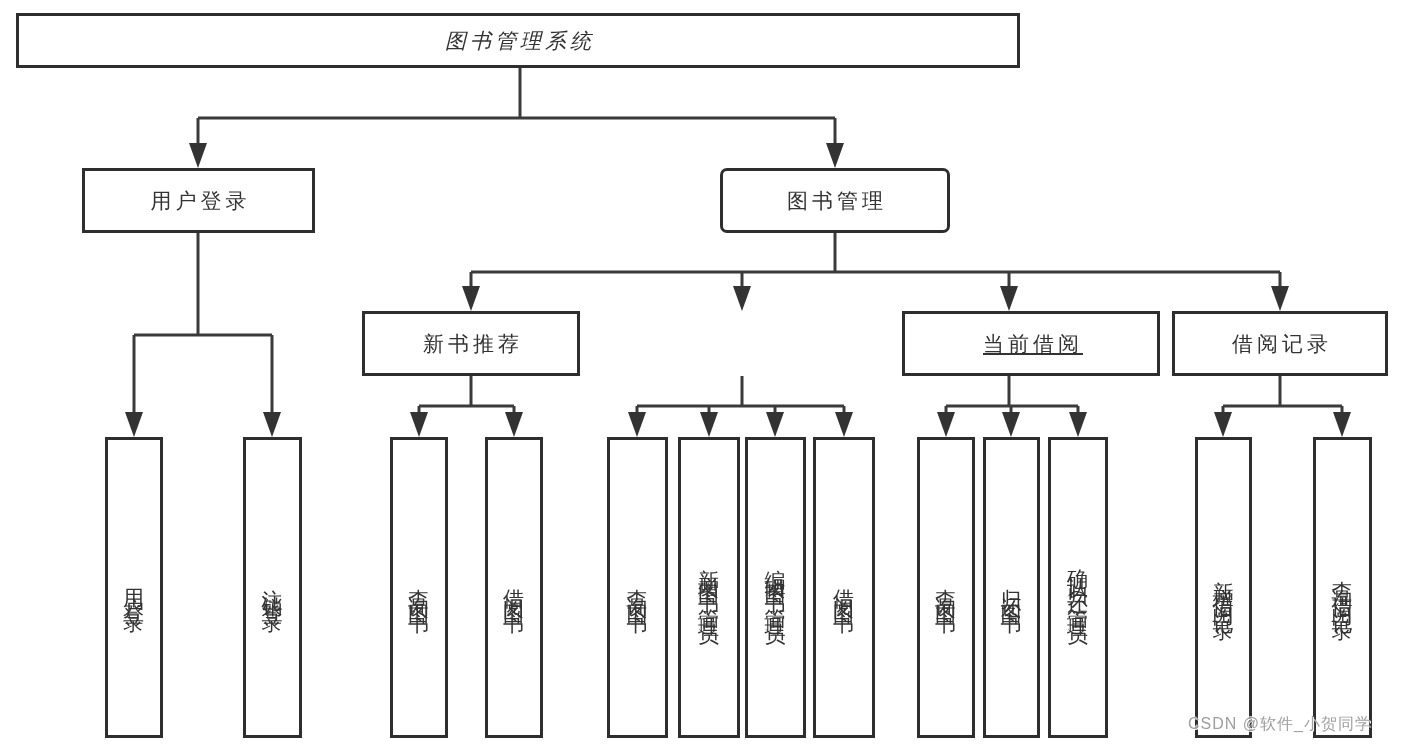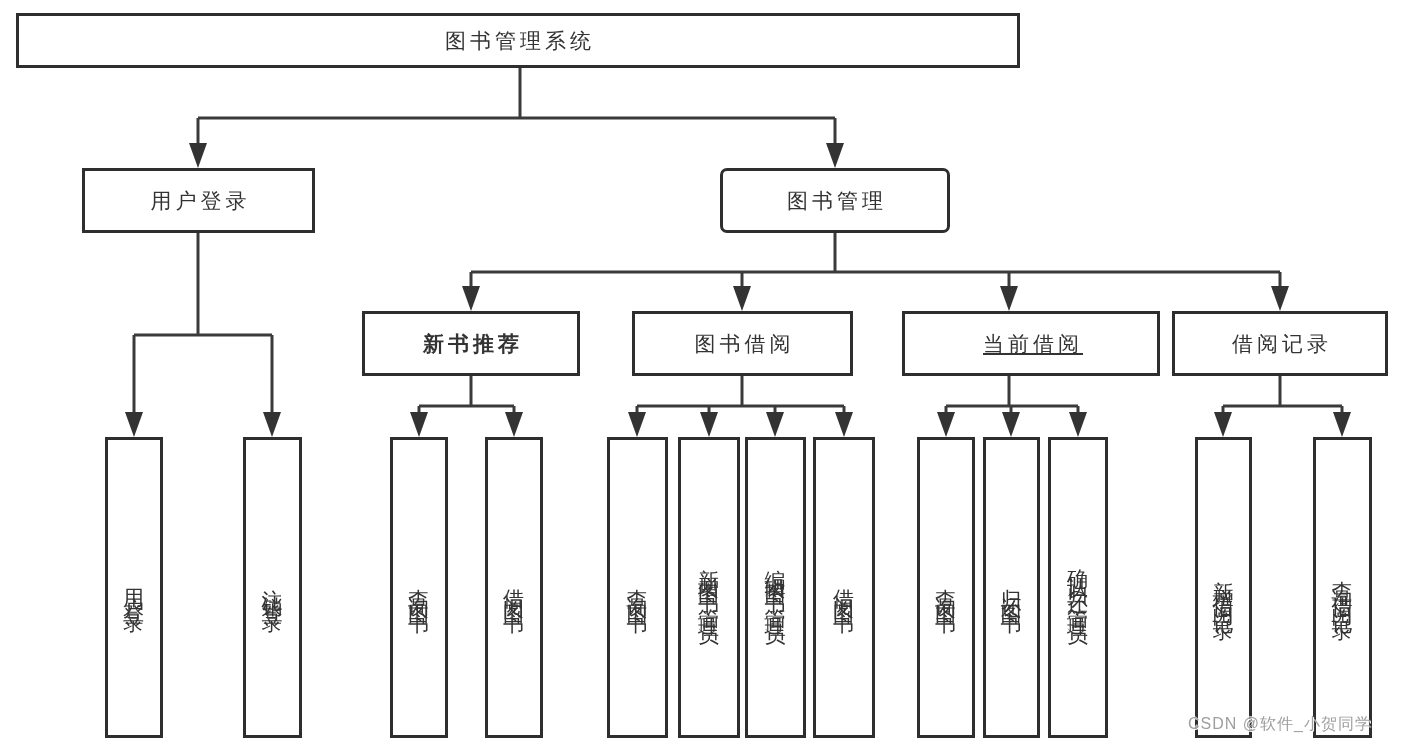--- a/index.html
+++ b/index.html
@@ -131,27 +131,26 @@
       <path d="M1223,406 H1342"></path>
       <path d="M1223,406 V418"></path>
       <path d="M1342,406 V418"></path>
     </g>
     <g fill="#333333" stroke="none">
       <polygon points="1214,412 1232,412 1223,437"></polygon>
       <polygon points="1333,412 1351,412 1342,437"></polygon>
     </g>
   </svg>
 
-  <div class="hnode" style="left:16px;top:13px;width:1004px;height:55px;">图书管理系统</div>
+  <div class="hnode" style="left:16px;top:13px;width:1004px;height:55px;font-style:italic;">图书管理系统</div>
 
   <div class="hnode" style="left:82px;top:168px;width:233px;height:65px;">用户登录</div>
   <div class="hnode" style="left:720px;top:168px;width:230px;height:65px;border-radius:7px;">图书管理</div>
 
-  <div class="hnode" style="left:362px;top:311px;width:218px;height:65px;font-weight:bold;">新书推荐</div>
-  <div class="hnode" style="left:632px;top:311px;width:221px;height:65px;">图书借阅</div>
+  <div class="hnode" style="left:362px;top:311px;width:218px;height:65px;">新书推荐</div>
   <div class="hnode" style="left:902px;top:311px;width:258px;height:65px;text-decoration:underline;">当前借阅</div>
   <div class="hnode" style="left:1172px;top:311px;width:216px;height:65px;">借阅记录</div>
 
   <div class="vnode" style="left:105px;top:437px;width:58px;height:301px;">用户登录</div>
   <div class="vnode" style="left:243px;top:437px;width:59px;height:301px;">注销登录</div>
 
   <div class="vnode" style="left:390px;top:437px;width:58px;height:301px;">查询图书</div>
   <div class="vnode" style="left:485px;top:437px;width:58px;height:301px;">借阅图书</div>
 
   <div class="vnode" style="left:607px;top:437px;width:61px;height:301px;">查询图书</div>

